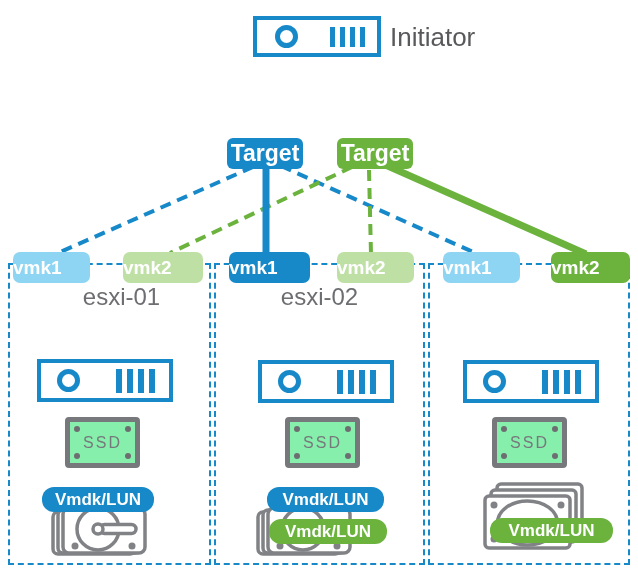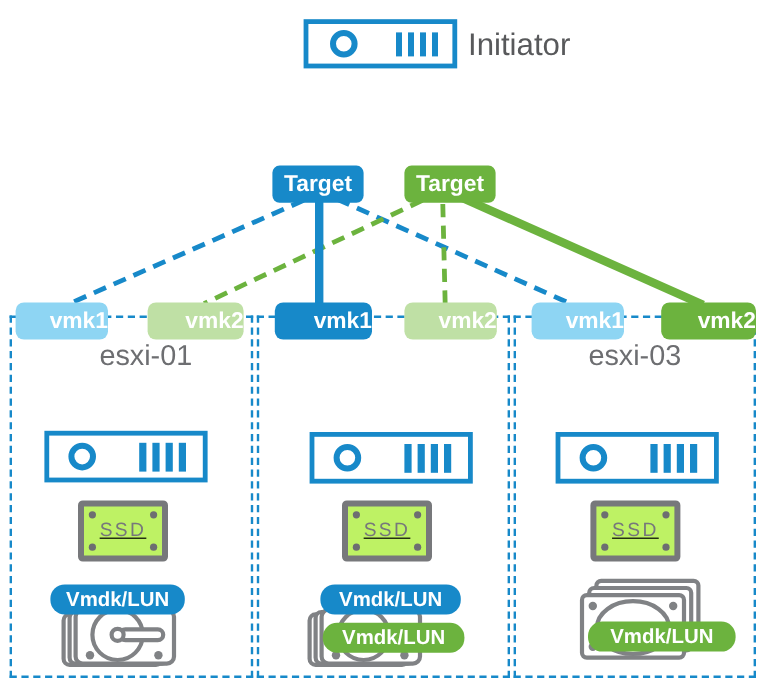--- a/index.html
+++ b/index.html
@@ -26,49 +26,49 @@
   .si-bars{display:flex;gap:5px;}
   .si-bars i{display:block;width:6px;background:#1789C9;}
   .legend-box{left:253px;top:16px;width:128px;height:41px;padding:0 12px 0 18px;}
   .legend-box .si-bars i{height:20px;width:5px;}
   .host-server{width:136px;height:43px;padding:0 14px 0 16px;}
   .host-server .si-bars i{height:24px;}
 
   
   .target{
     position:absolute;width:76px;height:31px;border-radius:6px;
-    color:#fff;font-weight:bold;font-size:19px;text-align:center;line-height:31px;
+    color:#fff;font-weight:bold;font-size:23px;text-align:center;line-height:31px;
     z-index:4;
   }
   .target-blue{left:227px;top:138px;background:#1789C9;}
   .target-green{left:337px;top:138px;background:#6CB33E;}
 
   
   .host-box{
     position:absolute;top:263px;height:302px;border:2px dashed #1789C9;
     box-sizing:border-box;background:transparent;z-index:1;
   }
   .host-name{
     position:absolute;top:283px;text-align:center;font-size:24px;color:#6D6E71;z-index:3;
   }
 
   
   .vmk{
     position:absolute;top:252px;height:31px;border-radius:7px;color:#fff;
-    font-weight:bold;font-size:19px;text-align:right;line-height:31px;z-index:5;
+    font-weight:bold;font-size:19px;text-align:left;line-height:31px;z-index:5;
   }
   .vmk-lightblue{background:#8ED5F3;}
   .vmk-palegreen{background:#BFE0A5;}
   .vmk-blue{background:#1789C9;}
   .vmk-green{background:#6CB33E;}
 
   
   .ssd{
     position:absolute;width:75px;height:51px;border:5px solid #77787B;border-radius:4px;
-    background:#bef264;box-sizing:border-box;display:flex;align-items:center;justify-content:center;text-decoration:underline;
+    background:#86efac;box-sizing:border-box;display:flex;align-items:center;justify-content:center;
   }
   .ssd-text{font-size:16px;letter-spacing:2px;color:#77787B;}
   .ssd .dot{position:absolute;width:6px;height:6px;border-radius:50%;background:#6D6E71;}
   .ssd .d-tl{left:4px;top:4px;} .ssd .d-tr{right:4px;top:4px;}
   .ssd .d-bl{left:4px;bottom:4px;} .ssd .d-br{right:4px;bottom:4px;}
 
   
   .lun{
     position:absolute;height:25px;border-radius:12px;color:#fff;font-weight:bold;
     font-size:17px;text-align:center;line-height:25px;z-index:6;
@@ -112,21 +112,21 @@
   <div class="host-box" style="left:428px;width:202px;"></div>
 
   <div class="vmk vmk-lightblue" style="left:13px;width:77px;">vmk1</div>
   <div class="vmk vmk-palegreen" style="left:123px;width:80px;">vmk2</div>
   <div class="vmk vmk-blue" style="left:229px;width:81px;">vmk1</div>
   <div class="vmk vmk-palegreen" style="left:337px;width:77px;">vmk2</div>
   <div class="vmk vmk-lightblue" style="left:443px;width:77px;">vmk1</div>
   <div class="vmk vmk-green" style="left:551px;width:79px;">vmk2</div>
 
   <div class="host-name" style="left:20px;width:203px;">esxi-01</div>
-  <div class="host-name" style="left:428px;width:202px;">esxi-03</div>
+  <div class="host-name" style="left:214px;width:211px;">esxi-02</div>
 
   <div class="server-icon host-server" style="left:37px;top:359px;">
     <span class="si-circle"></span>
     <span class="si-bars">
         <i></i>
         <i></i>
         <i></i>
         <i></i>
       </span>
   </div>

